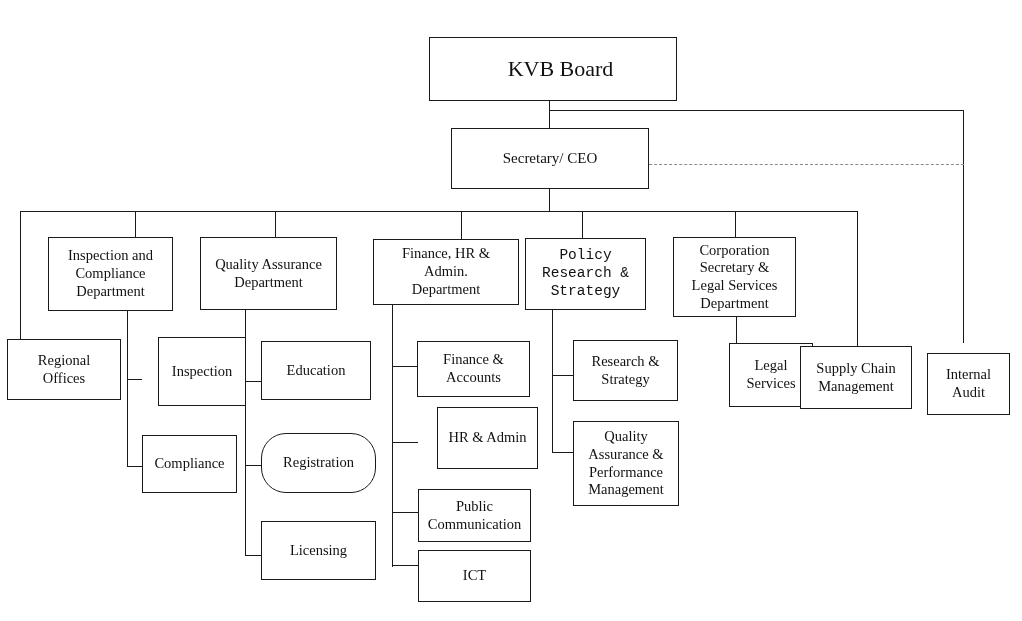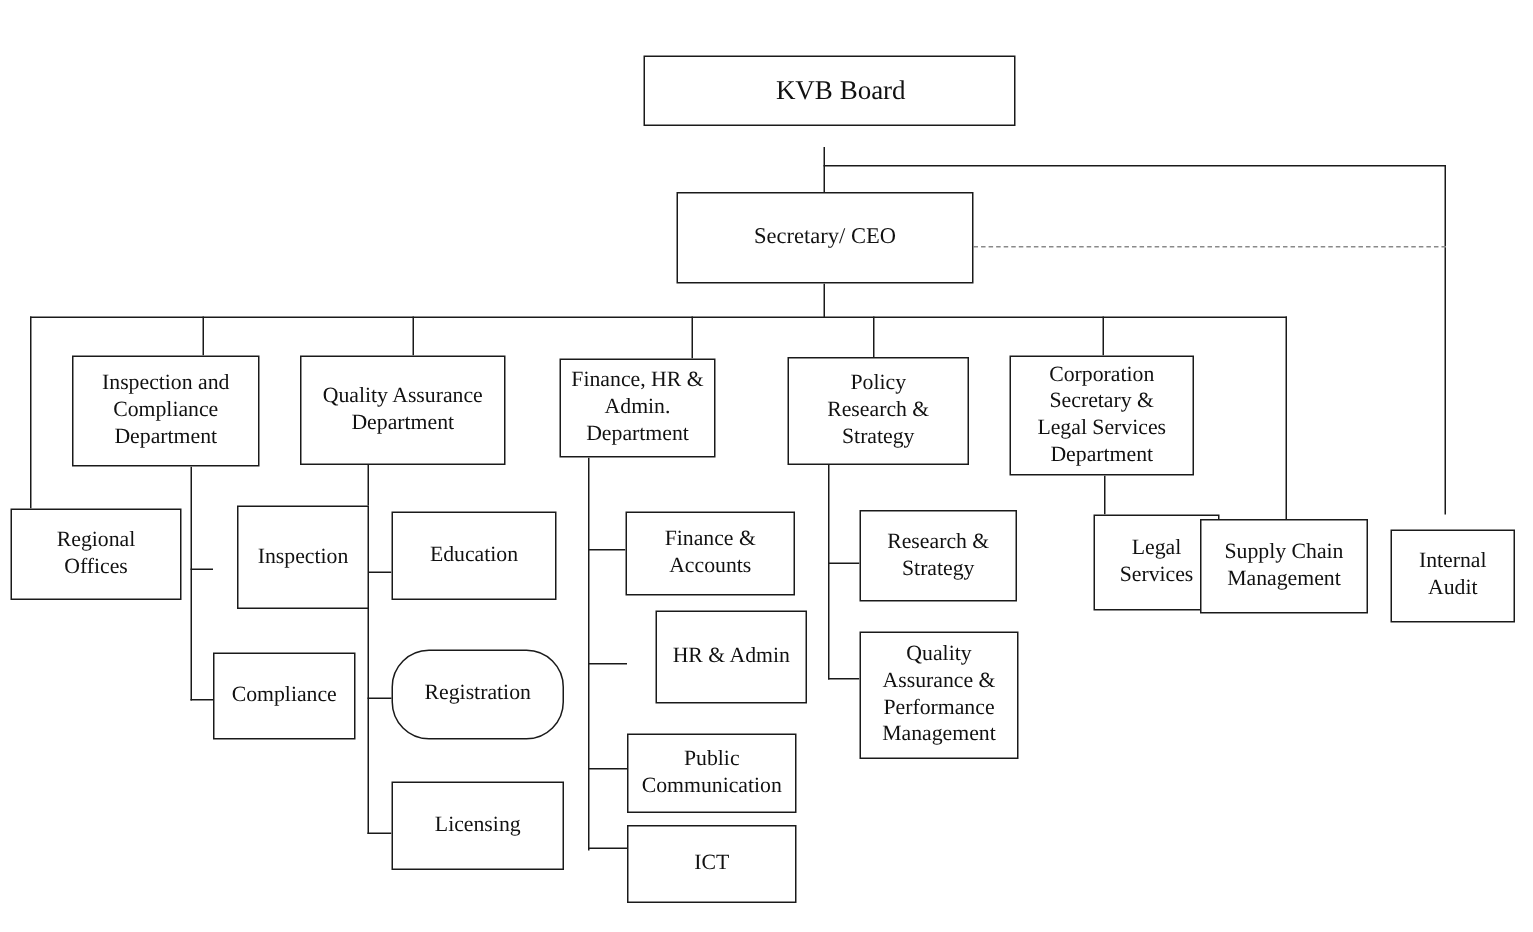--- a/index.html
+++ b/index.html
@@ -26,26 +26,26 @@
     line-height: 1.22;
     padding: 2px 3px;
   }
   .hl { position: absolute; height: 1.4px; background: #1a1a1a; }
   .vl { position: absolute; width: 1.4px; background: #1a1a1a; }
   .dashed {
     position: absolute; height: 0; background: none;
     border-top: 1.4px dashed #8a8a8a;
   }
   
-  #n-kvb_board            { left:429px; top:37px;  width:248px; height:47px; font-size:18px;padding-left:18px; }
+  #n-kvb_board            { left:429px; top:37px;  width:248px; height:64px; font-size:22px;padding-left:18px; }
   #n-secretary_ceo        { left:451px; top:128px; width:198px; height:61px; font-size:15px; }
   #n-inspection_compliance_dept { left:48px;  top:237px; width:125px; height:74px; }
   #n-qa_dept              { left:200px; top:237px; width:137px; height:73px; }
-  #n-finance_dept         { left:373px; top:239px; width:104px; height:66px; }
-  #n-policy_dept          { left:525px; top:238px; width:121px; height:72px; }
+  #n-finance_dept         { left:373px; top:239px; width:146px; height:66px; }
+  #n-policy_dept          { left:525px; top:238px; width:121px; height:72px;font-family:Liberation Mono, monospace; }
   #n-corporation_dept     { left:673px; top:237px; width:123px; height:80px; }
   #n-regional_offices     { left:7px;   top:339px; width:114px; height:61px; }
   #n-inspection           { left:158px; top:337px; width:88px;  height:69px; }
   #n-compliance           { left:142px; top:435px; width:95px;  height:58px; }
   #n-education            { left:261px; top:341px; width:110px; height:59px; }
   #n-registration         { left:261px; top:433px; width:115px; height:60px;border-radius:25px; }
   #n-licensing            { left:261px; top:521px; width:115px; height:59px; }
   #n-finance_accounts     { left:417px; top:341px; width:113px; height:56px; }
   #n-hr_admin             { left:437px; top:407px; width:101px; height:62px; }
   #n-public_communication { left:418px; top:489px; width:113px; height:53px;text-align:center; }

